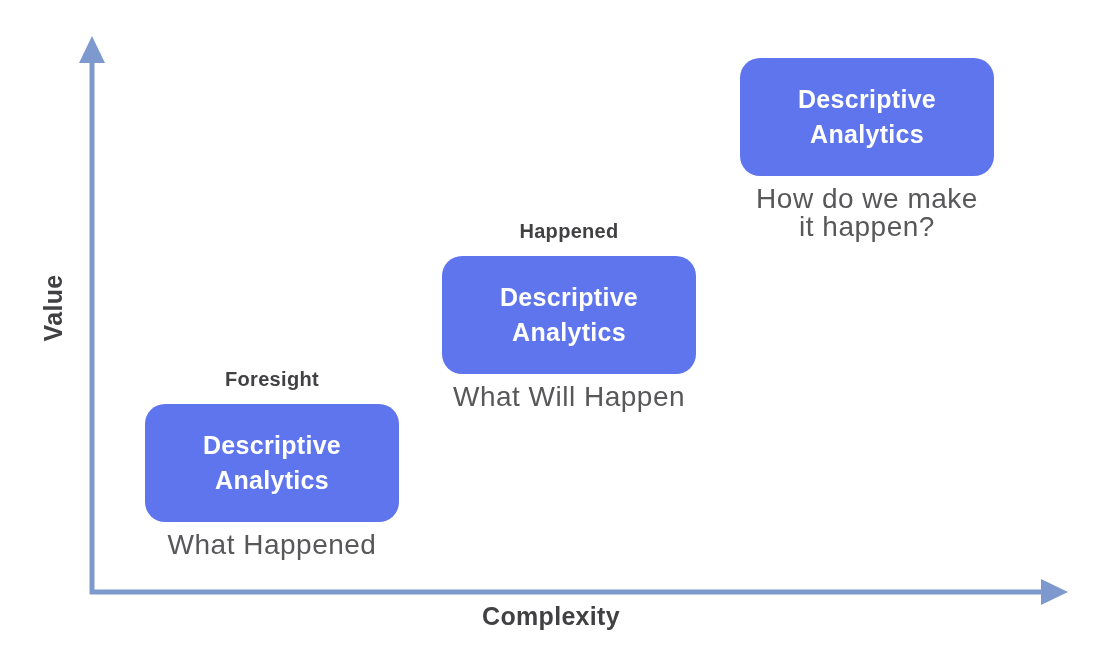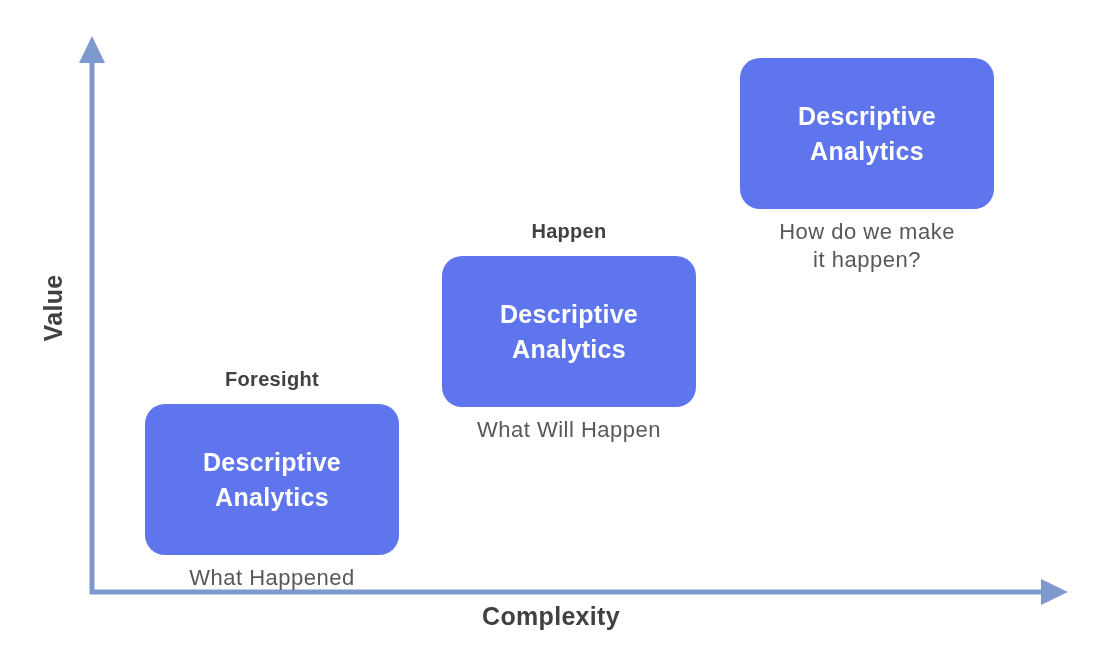--- a/index.html
+++ b/index.html
@@ -60,41 +60,41 @@
   .stage-header {
     font-weight: bold;
     font-size: 20px;
     color: var(--heading);
     letter-spacing: 0.3px;
     margin-bottom: 13px;
   }
 
   .analytics-box {
     width: 254px;
-    height: 151px;
+    height: 118px;
     background: var(--accent);
     border-radius: 20px;
     display: flex;
     align-items: center;
     justify-content: center;
   }
 
   .analytics-box-label {
     color: var(--box-text);
     font-weight: bold;
     font-size: 25px;
     line-height: 35px;
     letter-spacing: 0.3px;
     white-space: pre-line;
     text-align: center;
   }
 
   .stage-caption {
     margin-top: 9px;
-    font-size: 22px;
+    font-size: 28px;
     line-height: 28px;
     color: var(--caption);
     letter-spacing: 0.5px;
     white-space: pre-line;
     text-align: center;
   }
 </style>
 </head>
 <body>
 
@@ -115,21 +115,21 @@
   <div class="stage s1">
     <div class="stage-header">Foresight</div>
     <div class="analytics-box">
       <div class="analytics-box-label">Descriptive
 Analytics</div>
     </div>
     <div class="stage-caption">What Happened</div>
   </div>
 
   <div class="stage s2">
-    <div class="stage-header">Happen</div>
+    <div class="stage-header">Happened</div>
     <div class="analytics-box">
       <div class="analytics-box-label">Descriptive
 Analytics</div>
     </div>
     <div class="stage-caption">What Will Happen</div>
   </div>
 
   <div class="stage s3">
     <div class="analytics-box">
       <div class="analytics-box-label">Descriptive

